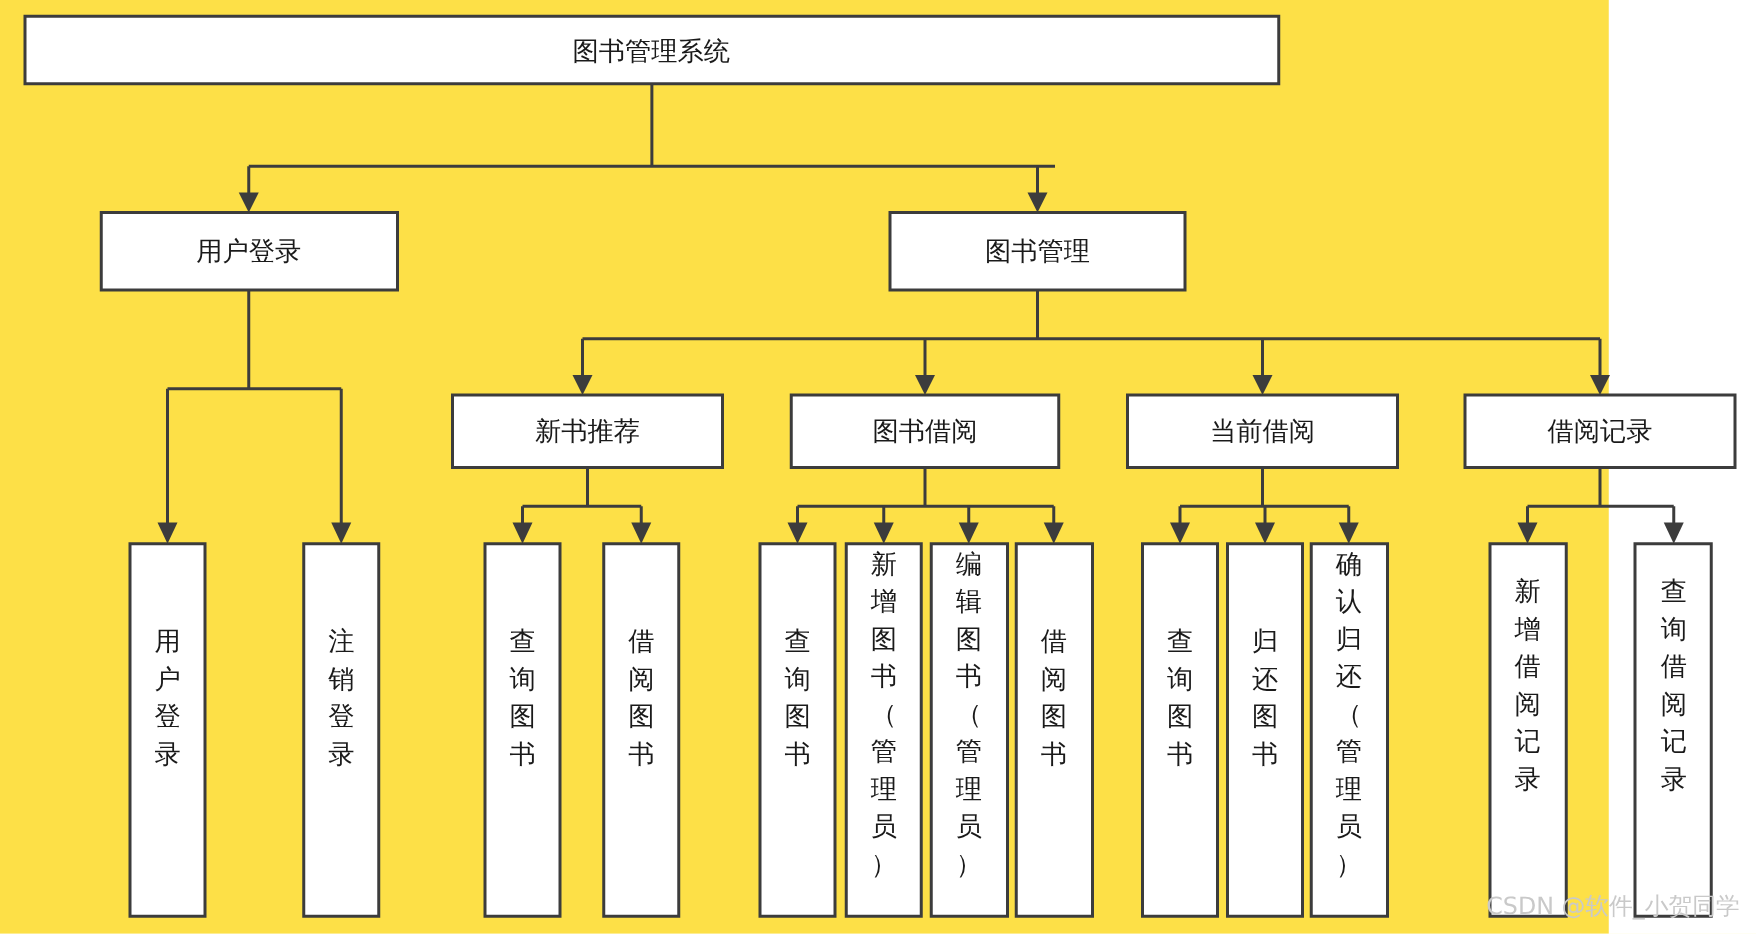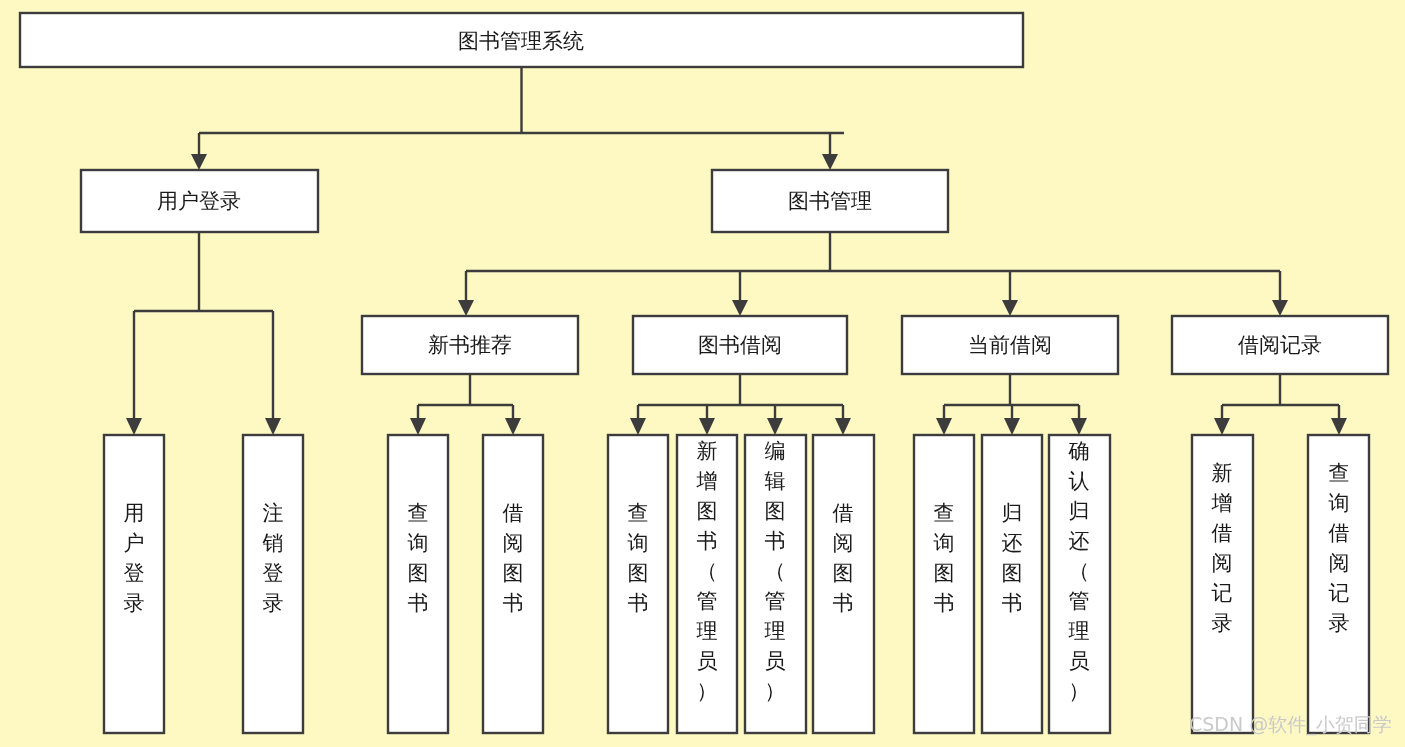--- a/index.html
+++ b/index.html
@@ -8,23 +8,23 @@
     background: #ffffff;
   }
   body {
     width: 1405px;
     height: 747px;
     font-family: "DejaVu Sans", "Liberation Sans", sans-serif;
     overflow: hidden;
   }
   #diagram-root {
     position: relative;
-    width: 1405px;
+    width: 1287px;
     height: 747px;
-    background: #fef9c3;
+    background: #fde047;
   }
   svg.diagram-canvas {
     position: absolute;
     top: 0;
     left: 0;
     width: 1405px;
     height: 747px;
   }
   .node-box {
     fill: #ffffff;

